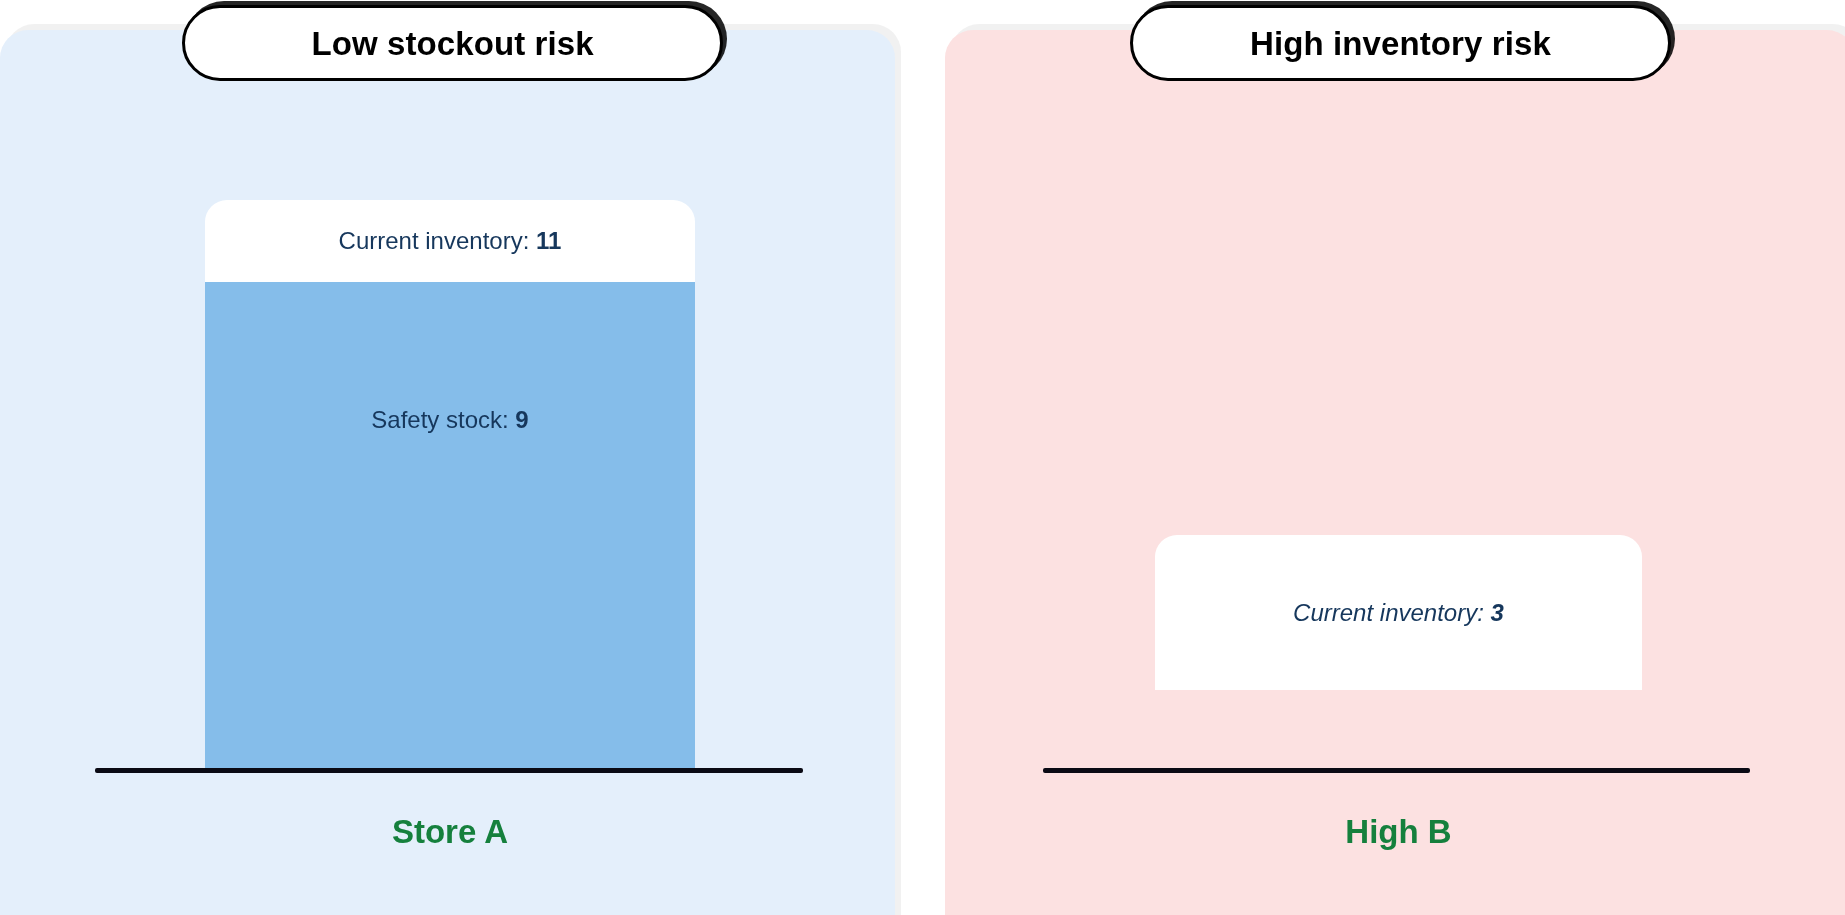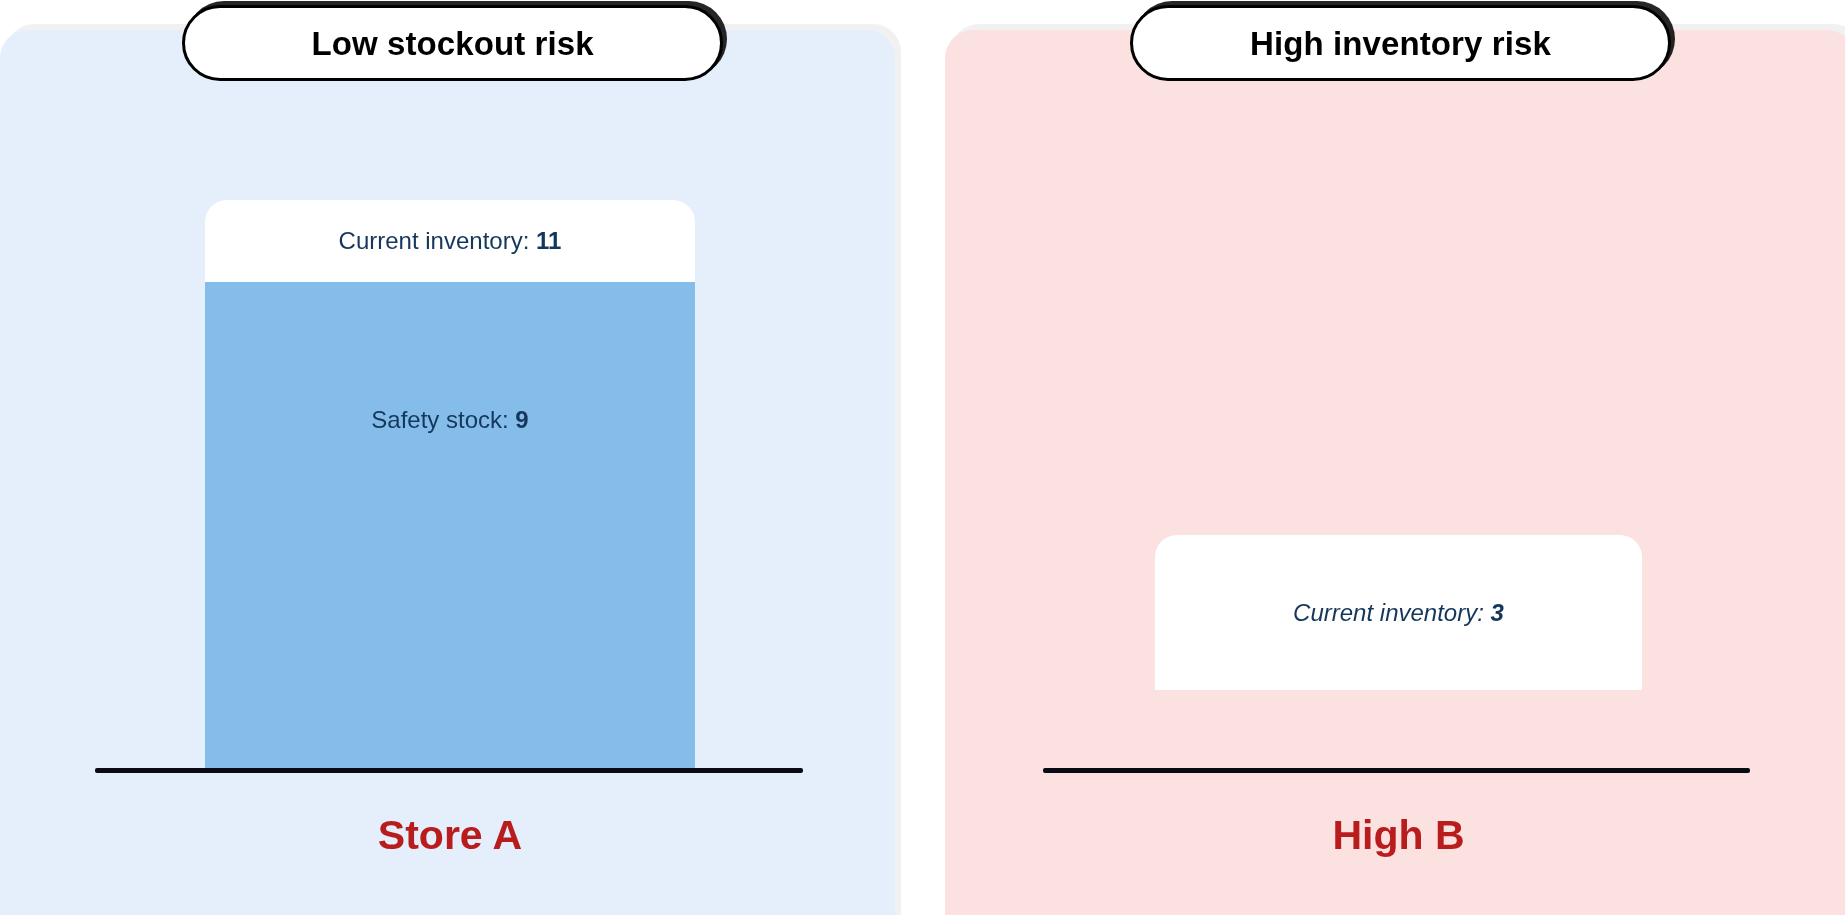--- a/index.html
+++ b/index.html
@@ -140,23 +140,23 @@
     border-radius: 2px;
     z-index: 6;
   }
   .axis.left  { left: 95px;  width: 708px; top: 768px; }
   .axis.right { left: 1043px; width: 707px; top: 768px; }
 
   
   .store-caption {
     position: absolute;
     top: 815px;
-    font-size: 41px;
+    font-size: 33px;
     font-weight: bold;
-    color: #b91c1c;
+    color: #15803d;
     text-align: center;
     line-height: 1;
     z-index: 6;
   }
   .store-caption.left  { left: 205px;  width: 490px; }
   .store-caption.right { left: 1155px; width: 487px; }
 </style>
 </head>
 <body>
 

